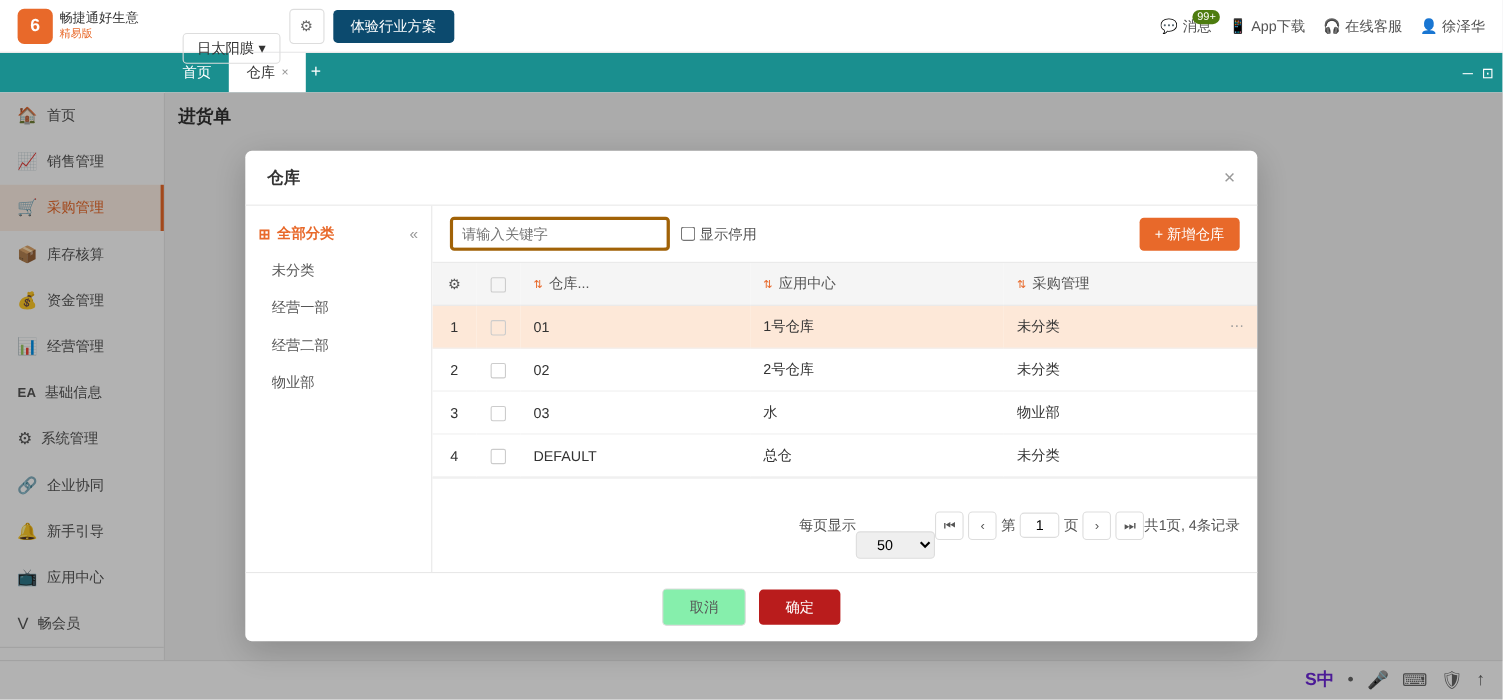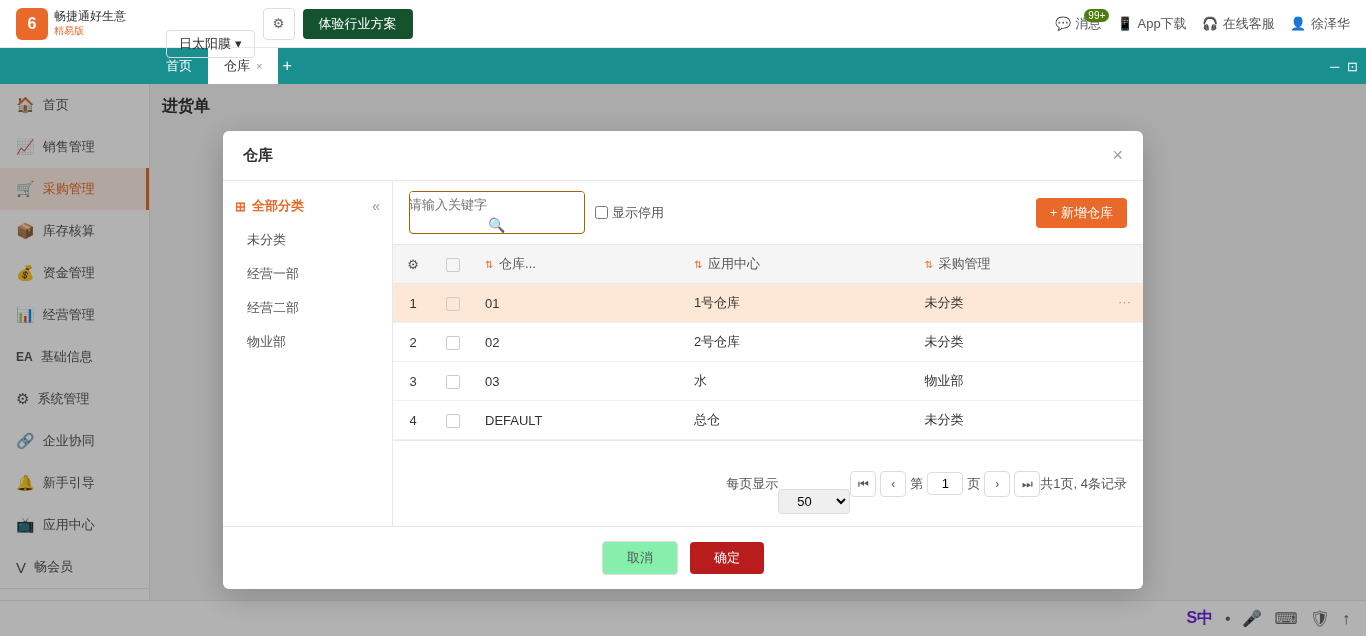--- a/index.html
+++ b/index.html
@@ -32,21 +32,21 @@
     .logo-text { font-size: 12px; color: #333; line-height: 1.3; }
     .logo-sub { font-size: 10px; color: #e8692a; }
 
     .header-center { flex: 1; display: flex; align-items: center; gap: 8px; }
     .store-select {
       display: flex; align-items: center; gap: 4px;
       padding: 4px 12px; border: 1px solid #ddd; border-radius: 4px;
       cursor: pointer; font-size: 13px; color: #333; margin-top: 40px;
     }
     .industry-btn {
-      background: #14532d; color: white; border: none;
+      background: #0c4a6e; color: white; border: none;
       padding: 6px 16px; border-radius: 4px; cursor: pointer; font-size: 13px;
     }
     .gear-btn {
       background: none; border: 1px solid #ddd; border-radius: 4px;
       width: 32px; height: 32px; cursor: pointer;
       display: flex; align-items: center; justify-content: center; color: #666;
     }
 
     .header-right { display: flex; align-items: center; gap: 16px; color: #555; font-size: 13px; }
     .header-right-item { display: flex; align-items: center; gap: 4px; cursor: pointer; position: relative; }
@@ -139,23 +139,22 @@
 
     
     .table-panel { flex: 1; display: flex; flex-direction: column; overflow: hidden; }
     .table-toolbar {
       padding: 10px 16px;
       display: flex; align-items: center; gap: 10px;
       border-bottom: 1px solid #e8e8e8;
     }
     .search-input-wrap {
       display: flex; align-items: center;
-      border: 1px solid #a16207; border-radius: 4px; overflow: hidden;
-      width: 176px;
-      flex-direction: column;
+      border: 3px solid #a16207; border-radius: 4px; overflow: hidden;
+      width: 200px;
     }
     .search-input-wrap input {
       border: none; outline: none; padding: 5px 8px; font-size: 13px; flex: 1;
     }
     .search-icon-btn { padding: 0 8px; color: #999; cursor: pointer; background: none; border: none; font-size: 14px; }
     .show-disabled { display: flex; align-items: center; gap: 4px; font-size: 13px; color: #555; }
     .add-btn {
       background: #e8692a; color: white; border: none;
       padding: 6px 14px; border-radius: 4px; cursor: pointer; font-size: 13px;
       margin-left: auto;

